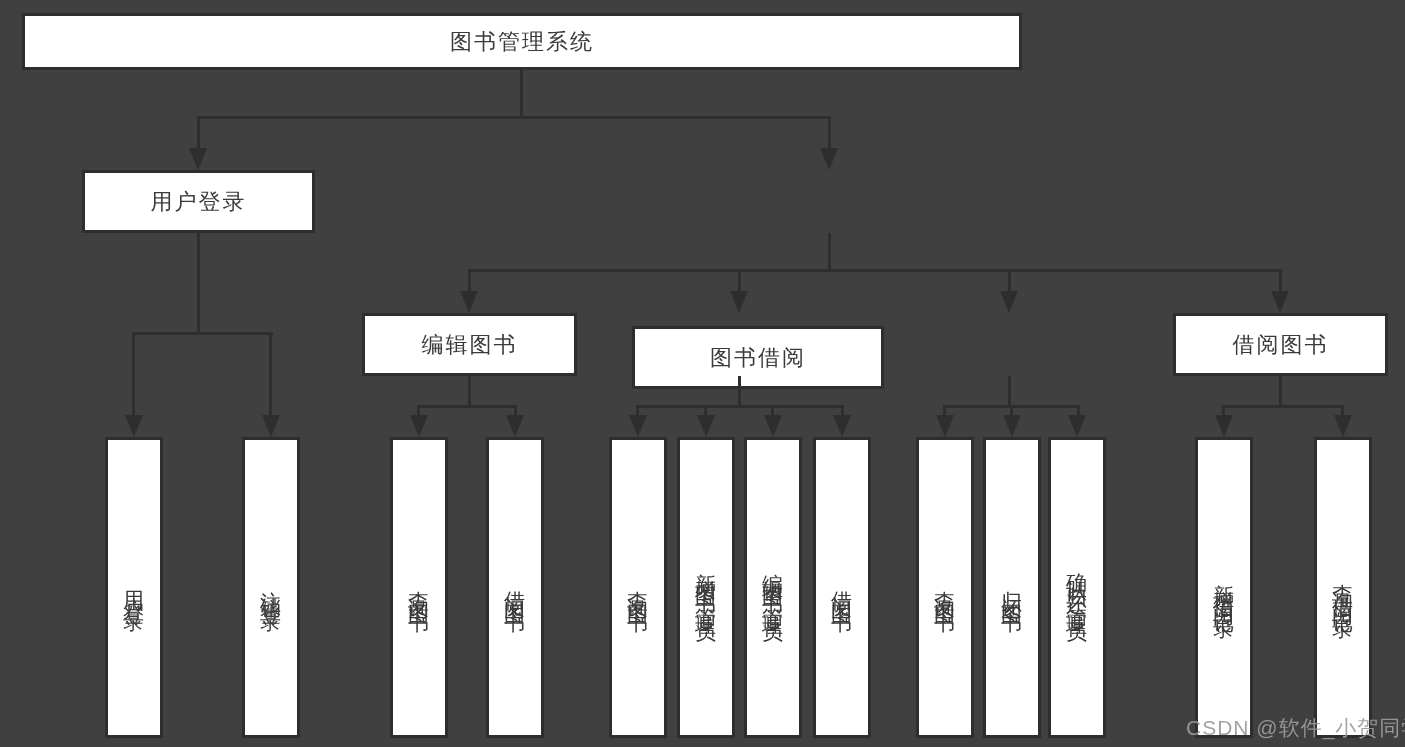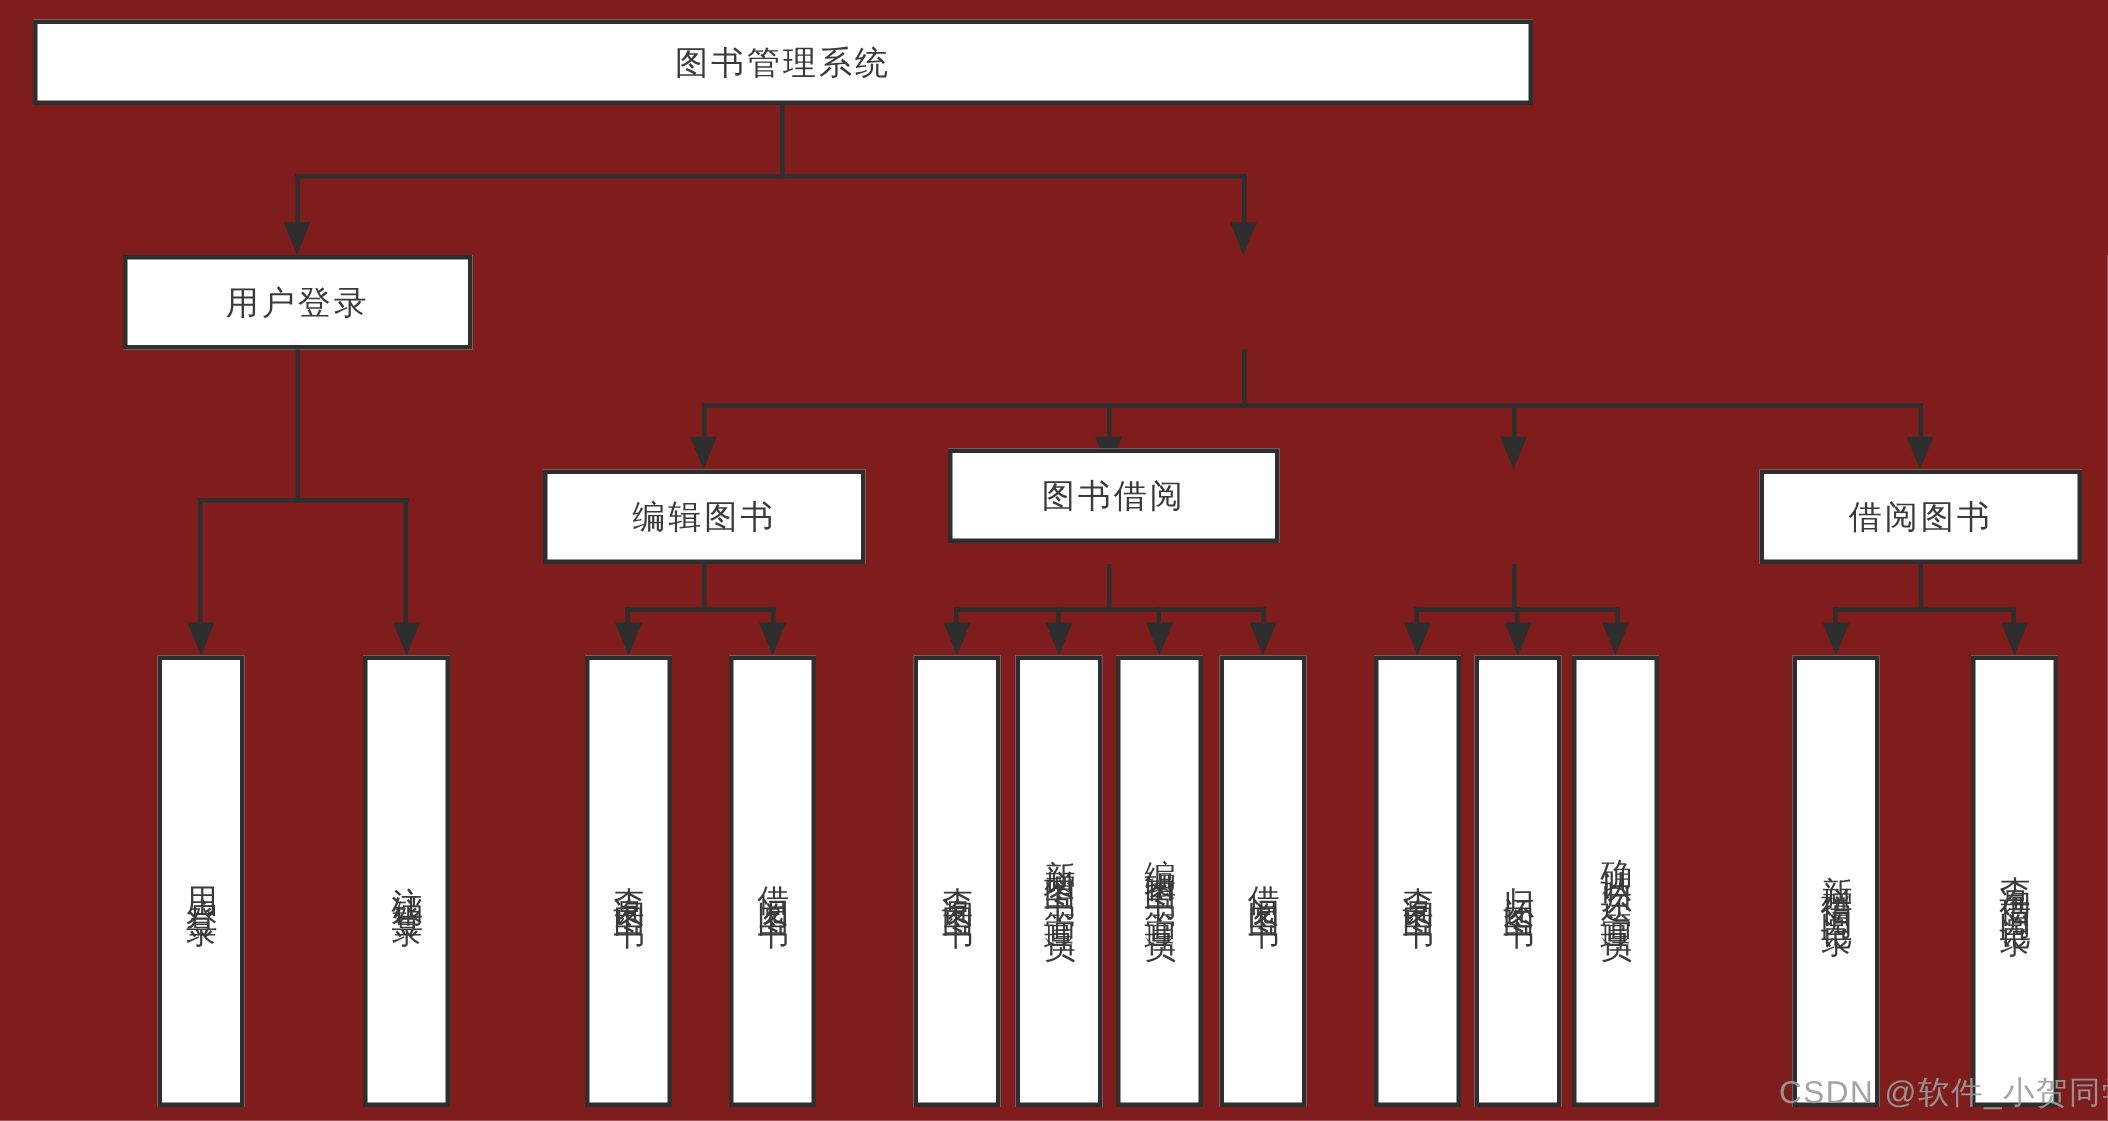--- a/index.html
+++ b/index.html
@@ -4,21 +4,21 @@
 <style>
   html, body { margin: 0; padding: 0; }
   body {
     font-family: "Liberation Sans", "DejaVu Sans", sans-serif;
     background: #ffffff;
   }
   .canvas {
     position: relative;
     width: 1405px;
     height: 747px;
-    background: #7f1d1d;
+    background: #404040;
     overflow: hidden;
   }
   
   .hbox {
     position: absolute;
     box-sizing: border-box;
     border: 3px solid #2e2e2e;
     background: #ffffff;
     display: flex;
     align-items: center;
@@ -110,21 +110,21 @@
   <div class="line" style="left:738px; top:269px; width:3px; height:26px;"></div>
   <div class="arrow" style="left:730px; top:291px;"></div>
   <div class="line" style="left:1008px; top:269px; width:3px; height:26px;"></div>
   <div class="arrow" style="left:1000px; top:291px;"></div>
   <div class="line" style="left:1279px; top:269px; width:3px; height:26px;"></div>
   <div class="arrow" style="left:1271px; top:291px;"></div>
 
   <div class="hbox" style="left:362px; top:313px; width:215px; height:63px;">
     <span>编辑图书</span>
   </div>
-  <div class="hbox" style="left:632px; top:299px; width:221px; height:63px;text-align:center;">
+  <div class="hbox" style="left:632px; top:326px; width:252px; height:63px;text-align:center;">
     <span>图书借阅</span>
   </div>
   <div class="hbox" style="left:1173px; top:313px; width:215px; height:63px;">
     <span>借阅图书</span>
   </div>
 
   <div class="line" style="left:468px; top:376px; width:3px; height:32px;"></div>
   <div class="line" style="left:417px; top:405px; width:100px; height:3px;"></div>
   <div class="line" style="left:417px; top:405px; width:3px; height:12px;"></div>
   <div class="arrow" style="left:410px; top:415px;"></div>

